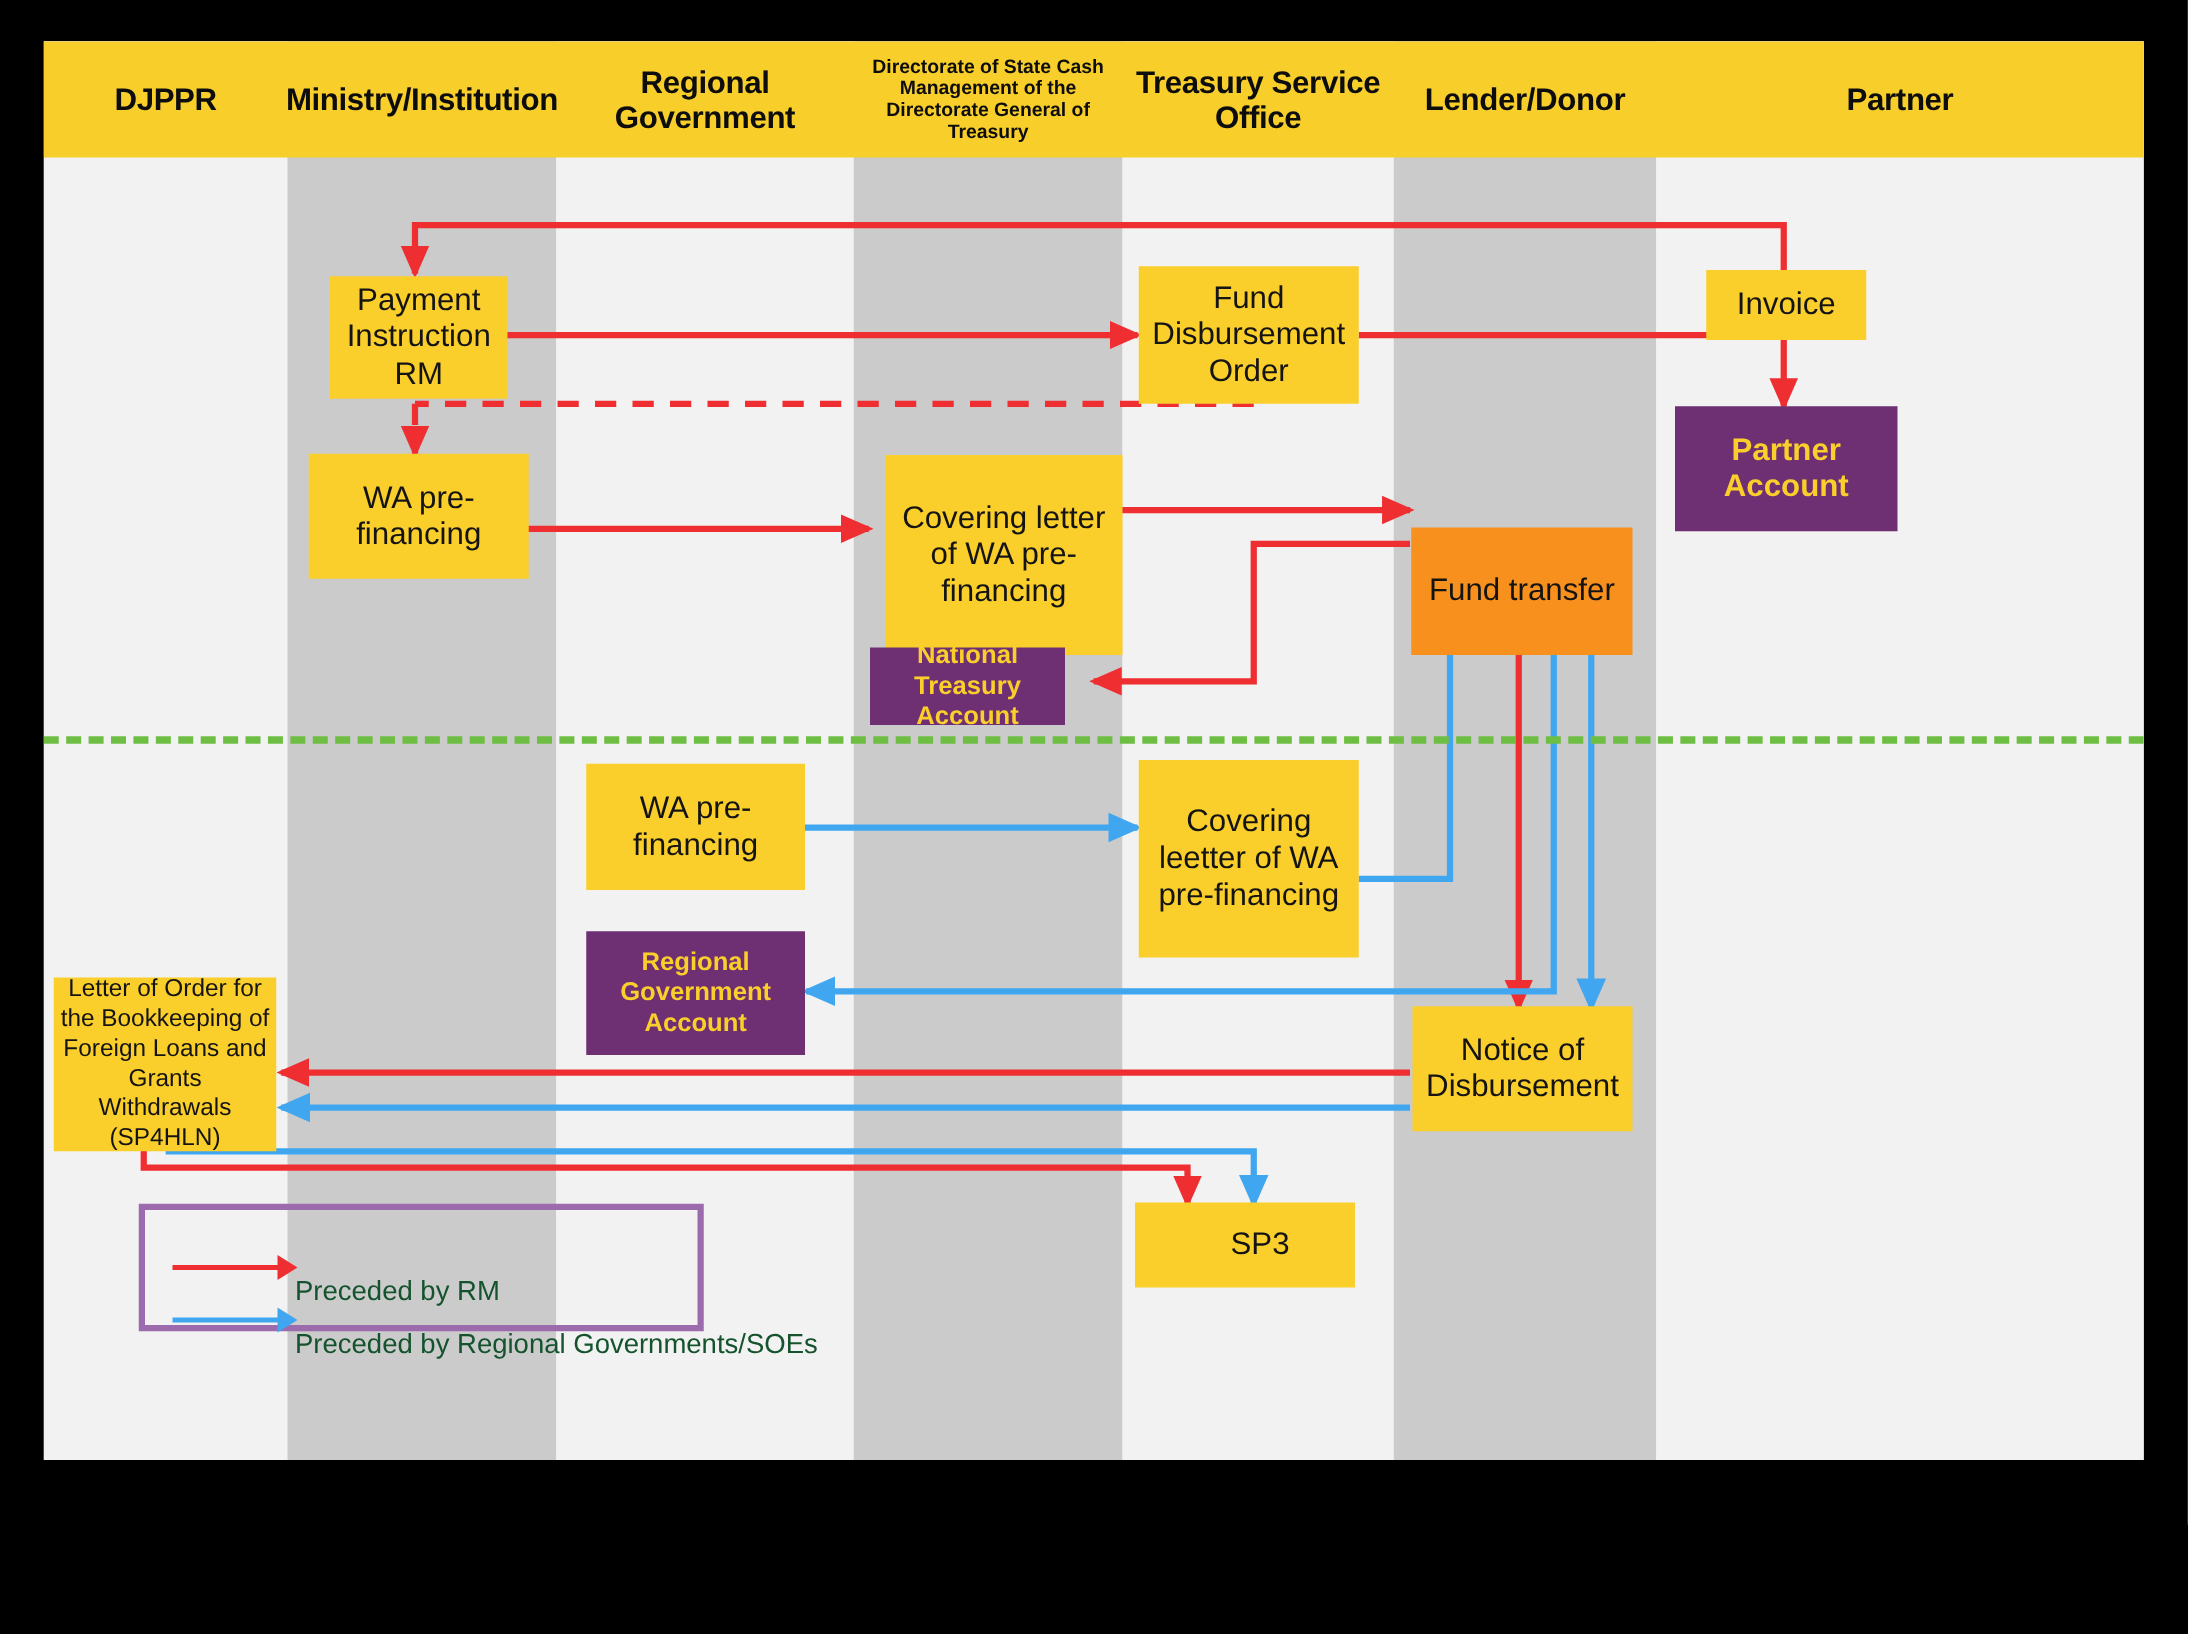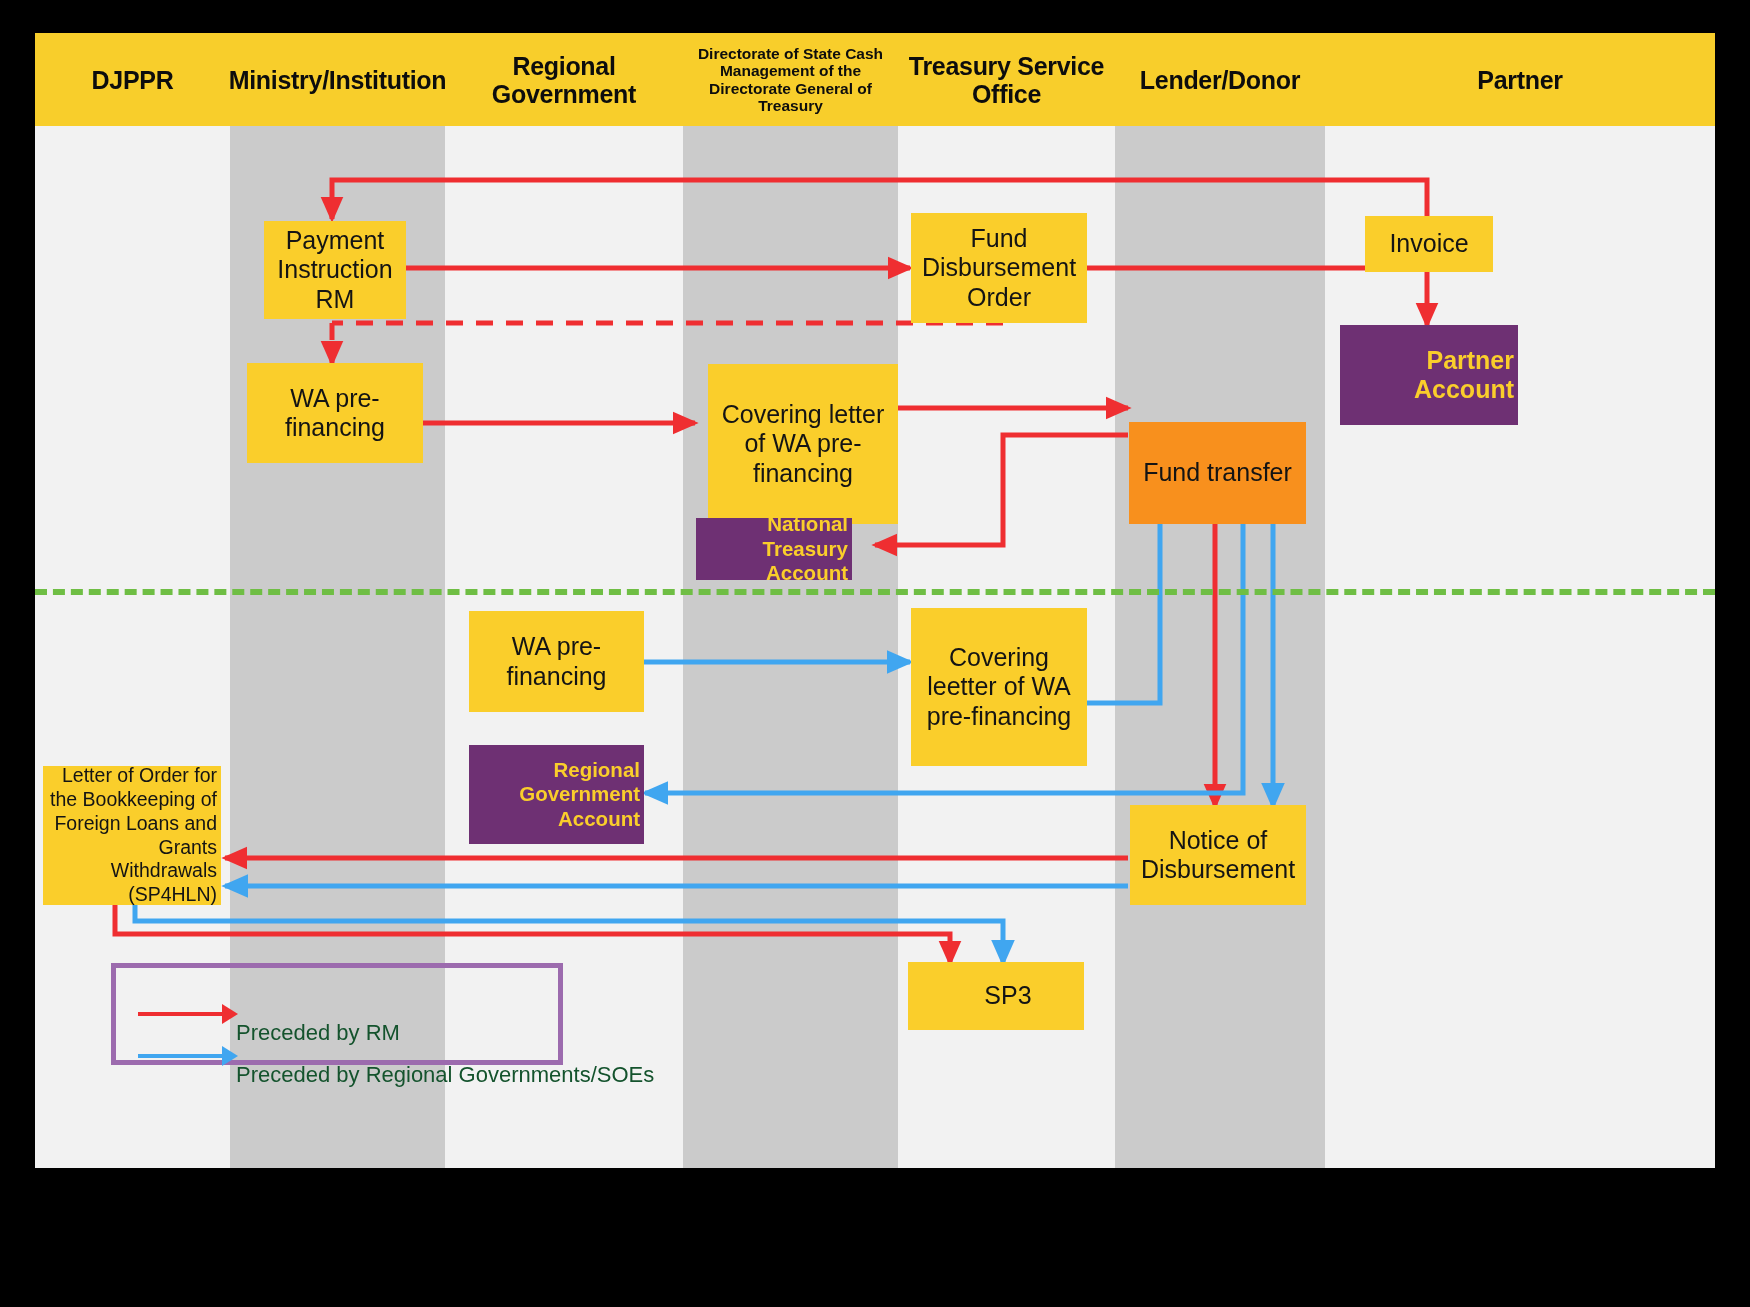--- a/index.html
+++ b/index.html
@@ -73,21 +73,20 @@
     color: #141414;
     font-size: 25px;
     font-weight: 400;
   }
   .node.yellow.tiny { font-size: 19.5px; line-height: 1.22; }
   .node.purple {
     background: #6E3073;
     color: #FACE2B;
     font-weight: bold;
     font-size: 25px;
-    text-align: right;
   }
   .node.purple.sm { font-size: 20.5px; line-height: 1.2; }
   .node.orange {
     background: #F8901D;
     color: #141414;
     font-size: 25px;
   }
 
   
   #divider {
@@ -260,21 +259,21 @@
     </div>
 
     <div class="node purple sm" style="left:434px; top:712px; width:175px; height:99px;">
       <span>Regional Government Account</span>
     </div>
 
     <div class="node yellow" style="left:876px; top:575px; width:176px; height:158px;">
       <span>Covering leetter of WA pre-financing</span>
     </div>
 
-    <div class="node yellow tiny" style="left:8px; top:733px; width:178px; height:139px;text-align:right;">
+    <div class="node yellow tiny" style="left:8px; top:749px; width:178px; height:139px;">
       <span>Letter of Order for the Bookkeeping of Foreign Loans and Grants Withdrawals (SP4HLN)</span>
     </div>
 
     <div class="node yellow" style="left:1095px; top:772px; width:176px; height:100px;text-align:center;">
       <span>Notice of Disbursement</span>
     </div>
 
     <div class="node yellow" style="left:873px; top:929px; width:176px; height:68px;padding-left:28px;">
       <span>SP3</span>
     </div>

